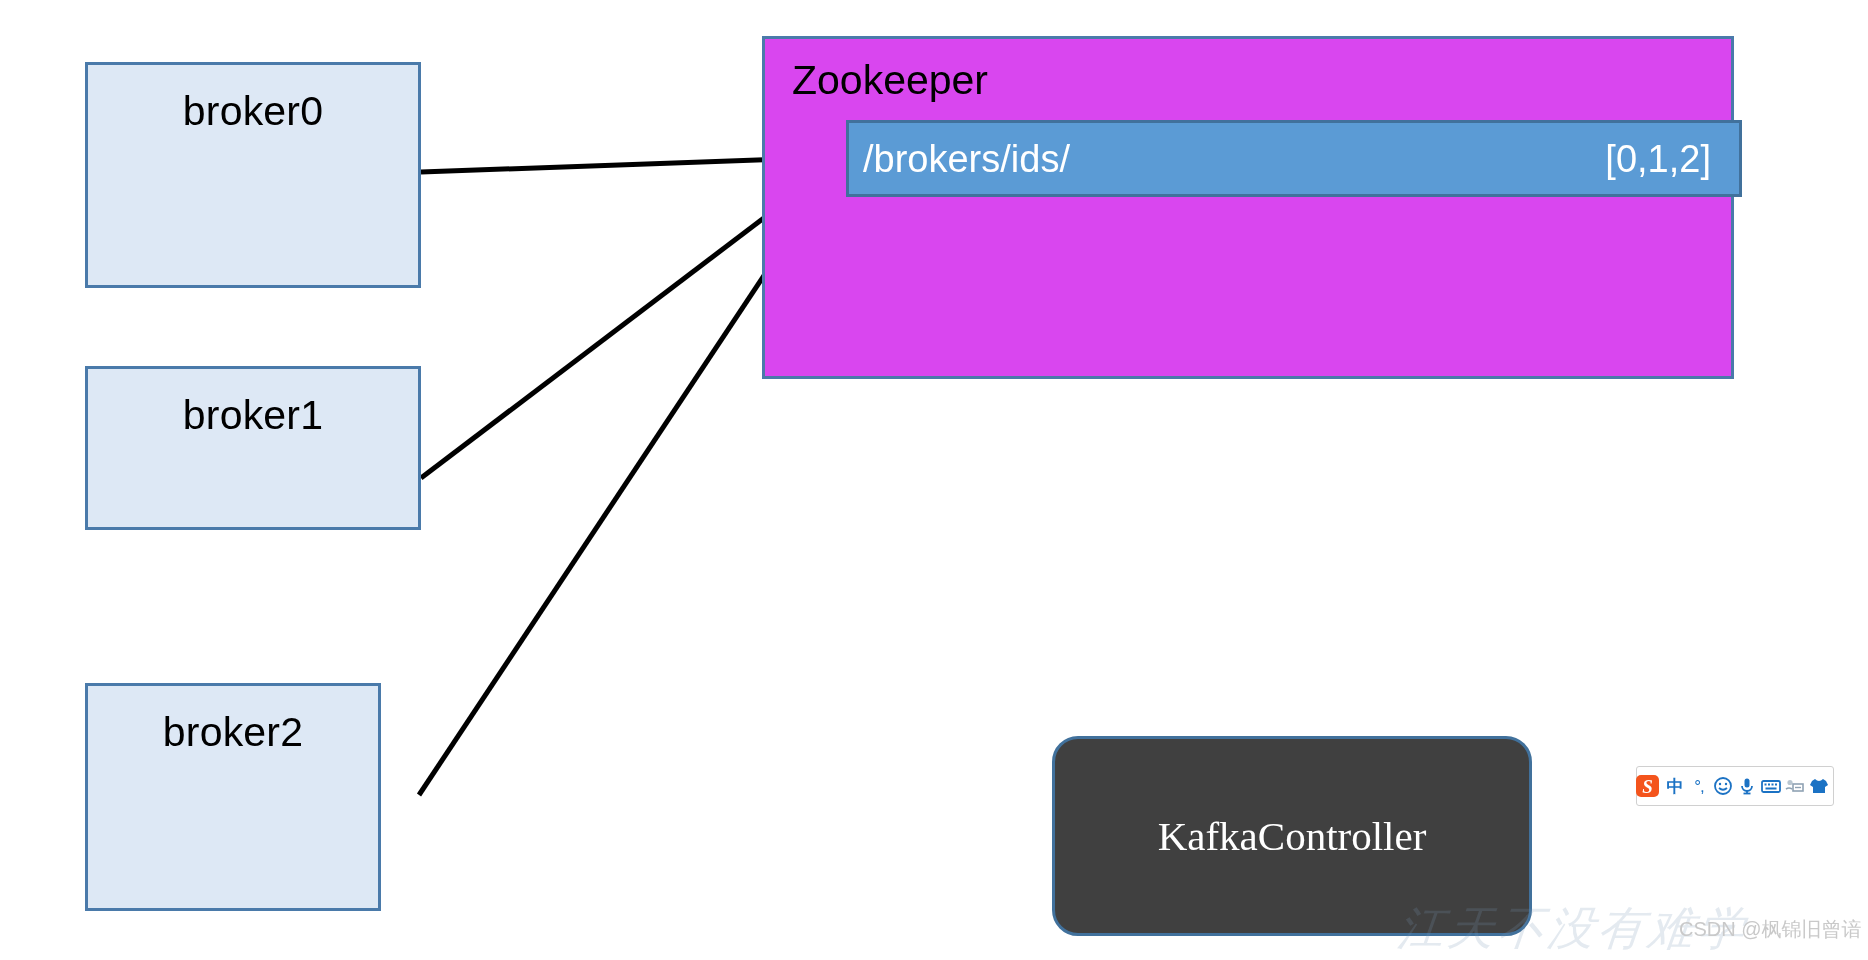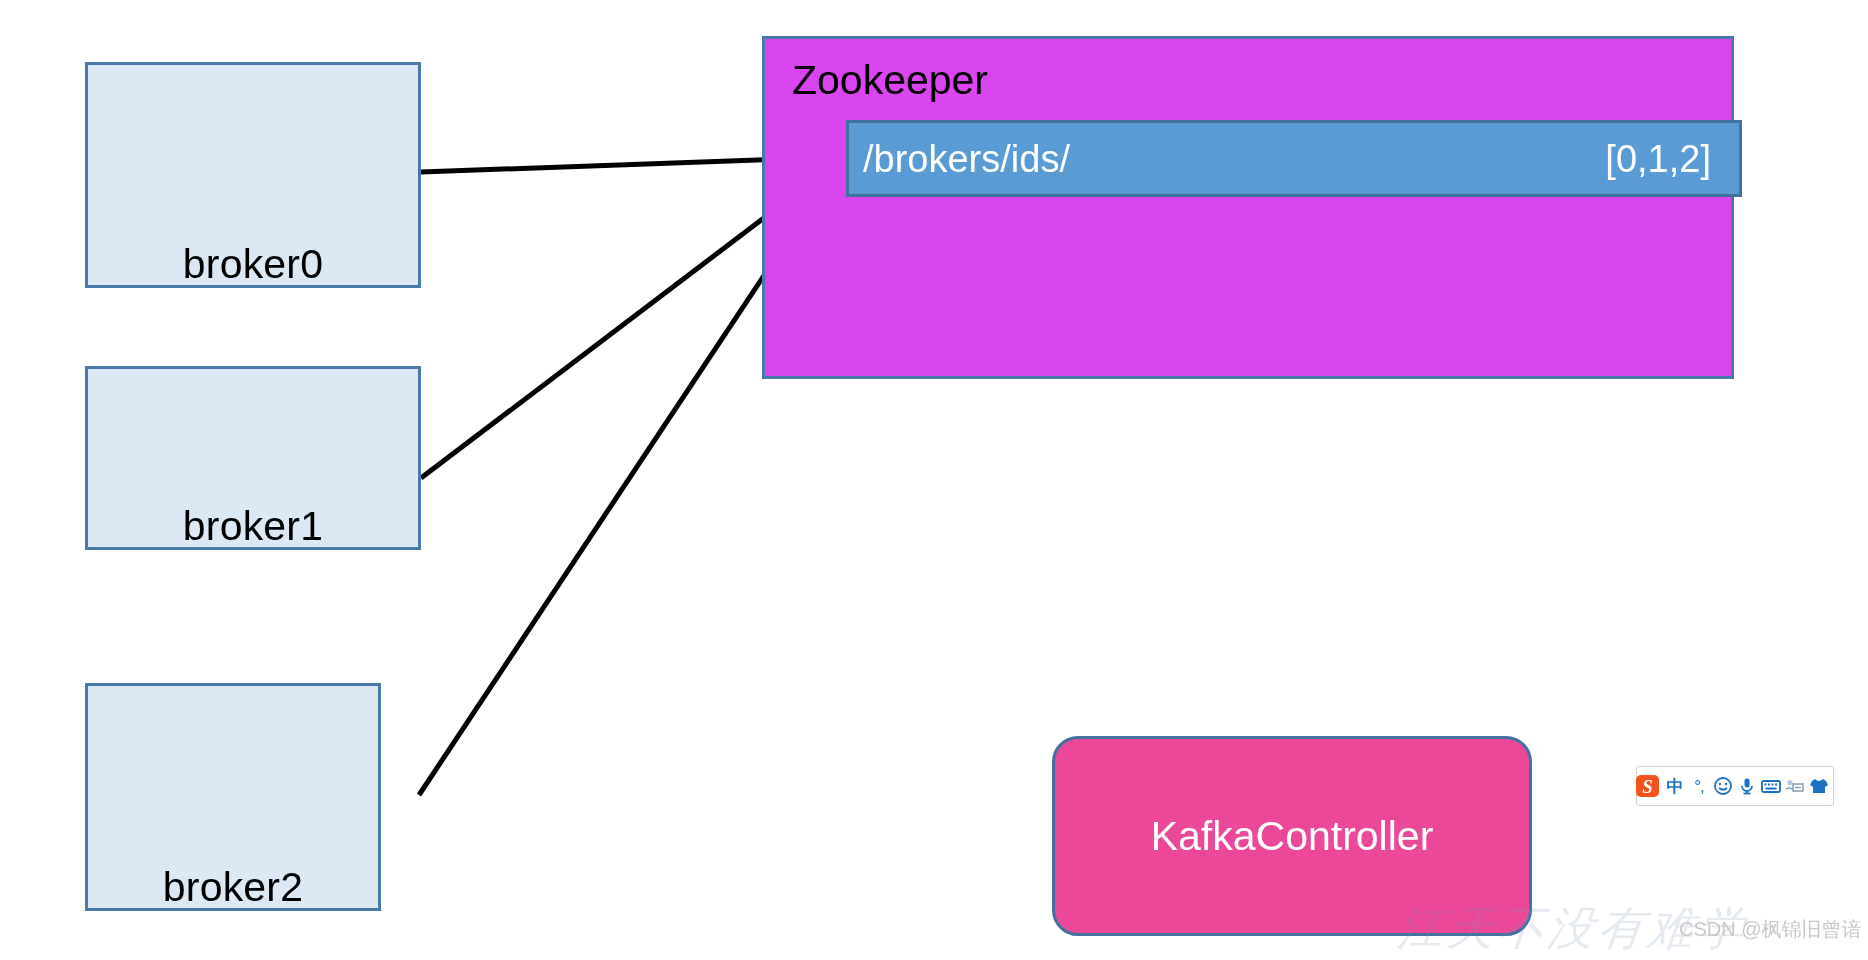--- a/index.html
+++ b/index.html
@@ -19,33 +19,33 @@
   }
 
   
   .broker-box {
     position: absolute;
     box-sizing: border-box;
     background: #dde8f5;
     border: 3px solid #4a7aaa;
     display: flex;
     justify-content: center;
-    align-items: flex-end;
+    align-items: flex-start;
   }
   .broker-label {
     font-size: 41px;
     color: #000000;
     line-height: 1;
     padding-top: 26px;
     letter-spacing: 0.2px;
     white-space: nowrap;
   }
 
   #broker0 { left: 85px;  top: 62px;  width: 336px; height: 226px; }
-  #broker1 { left: 85px;  top: 366px; width: 336px; height: 184px; }
+  #broker1 { left: 85px;  top: 366px; width: 336px; height: 164px; }
   #broker2 { left: 85px;  top: 683px; width: 296px; height: 228px; }
 
   
   #zookeeper-box {
     position: absolute;
     box-sizing: border-box;
     left: 762px;
     top: 36px;
     width: 972px;
     height: 343px;
@@ -85,26 +85,27 @@
   }
 
   
   #kafka-controller {
     position: absolute;
     box-sizing: border-box;
     left: 1052px;
     top: 736px;
     width: 480px;
     height: 200px;
-    background: #ec4899;
+    background: #404040;
     border: 3px solid #41719c;
     border-radius: 26px;
     display: flex;
     align-items: center;
     justify-content: center;
+    font-family: Liberation Serif, serif;
   }
   #kafka-controller .kc-label {
     font-size: 41px;
     color: #ffffff;
     line-height: 1;
     white-space: nowrap;
   }
 
   
   #arrows {

